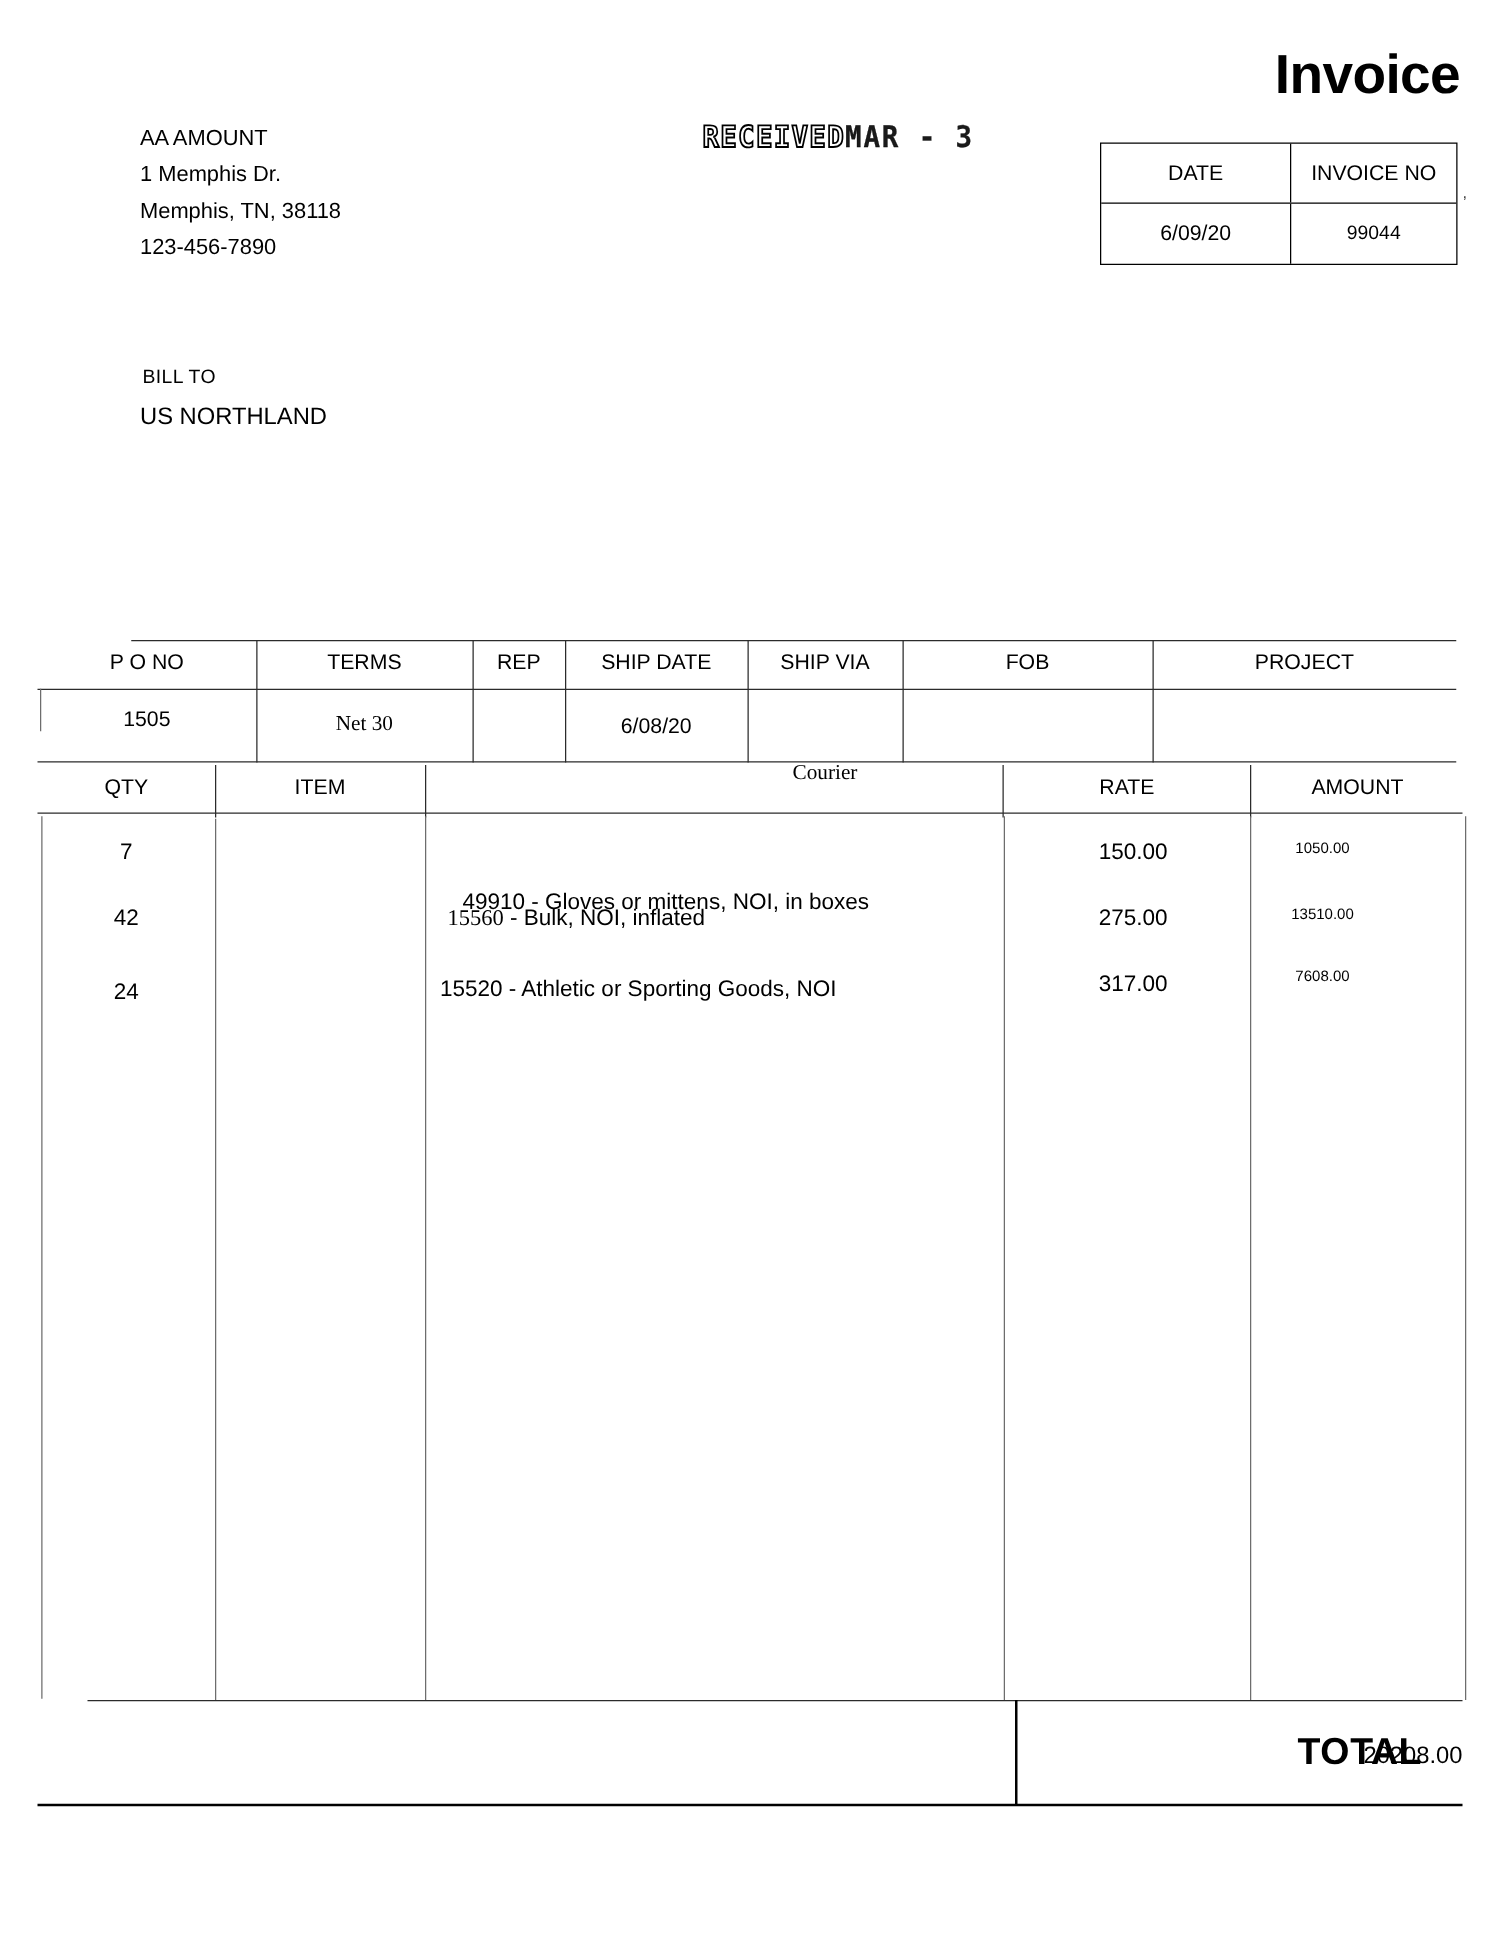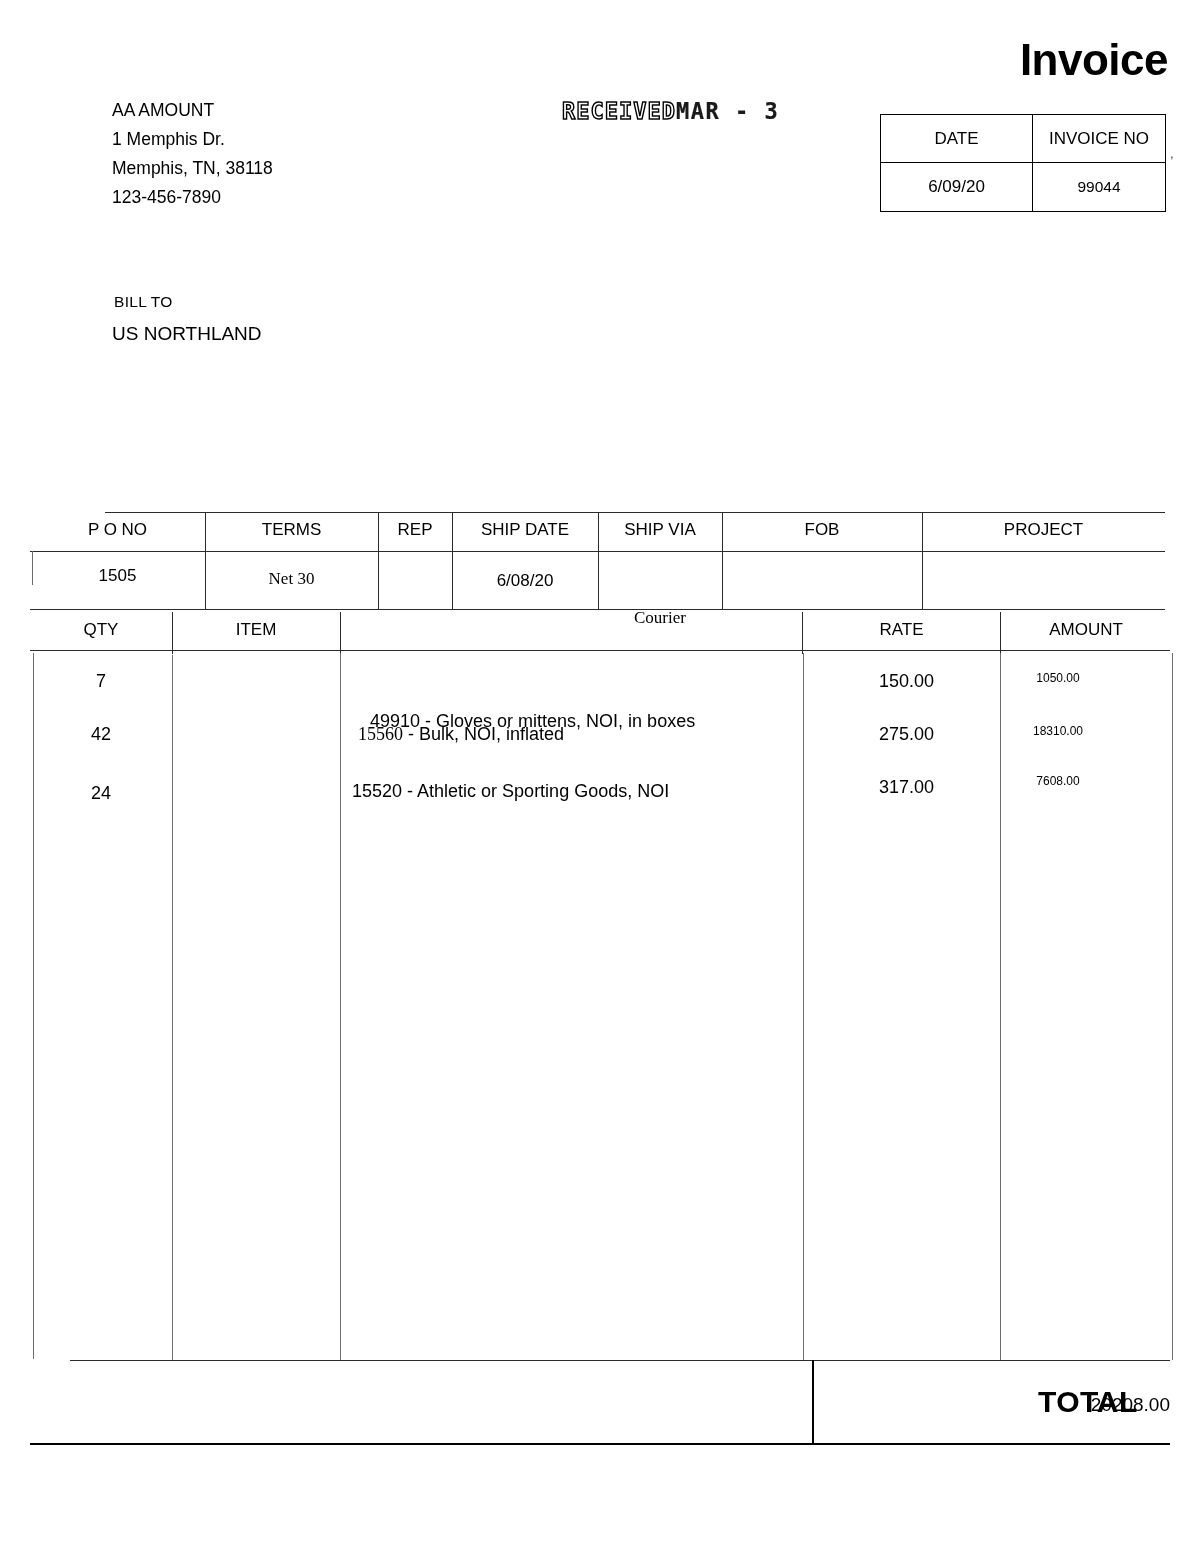--- a/index.html
+++ b/index.html
@@ -286,21 +286,21 @@
     <div class="it-qty" style="left:30px; top:671px; width:142px;">7</div>
     <div class="it-desc" style="left:358px; top:711px;margin-left:12px;"><span>49910</span><span> - Gloves or mittens, NOI, in boxes</span></div>
     <div class="it-rate" style="left:800px; top:671px; width:134px;">150.00</div>
     <div class="it-amt" style="left:990px; top:671px; width:136px;">1050.00</div>
   </div>
 
   <div>
     <div class="it-qty" style="left:30px; top:724px; width:142px;">42</div>
     <div class="it-desc" style="left:358px; top:724px;"><span class="code-serif">15560</span><span> - Bulk, NOI, inflated</span></div>
     <div class="it-rate" style="left:800px; top:724px; width:134px;">275.00</div>
-    <div class="it-amt" style="left:990px; top:724px; width:136px;">18310.00</div>
+    <div class="it-amt" style="left:990px; top:724px; width:136px;">13510.00</div>
   </div>
 
   <div>
     <div class="it-qty" style="left:30px; top:783px; width:142px;">24</div>
     <div class="it-desc" style="left:352px; top:781px;"><span>15520</span><span> - Athletic or Sporting Goods, NOI</span></div>
     <div class="it-rate" style="left:800px; top:777px; width:134px;">317.00</div>
     <div class="it-amt" style="left:990px; top:774px; width:136px;">7608.00</div>
   </div>
 
   <div class="total-label">TOTAL</div>

